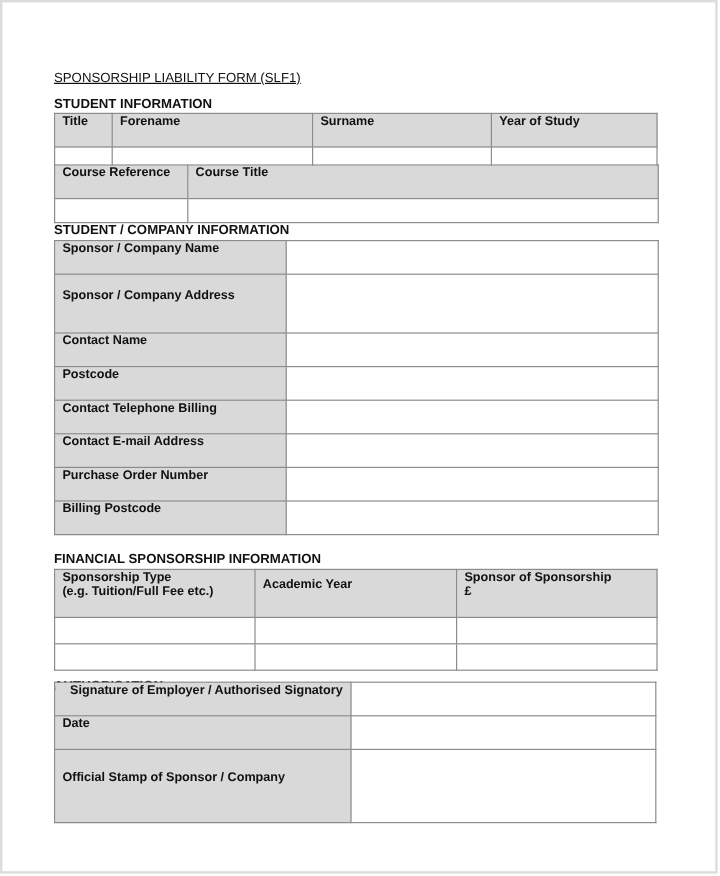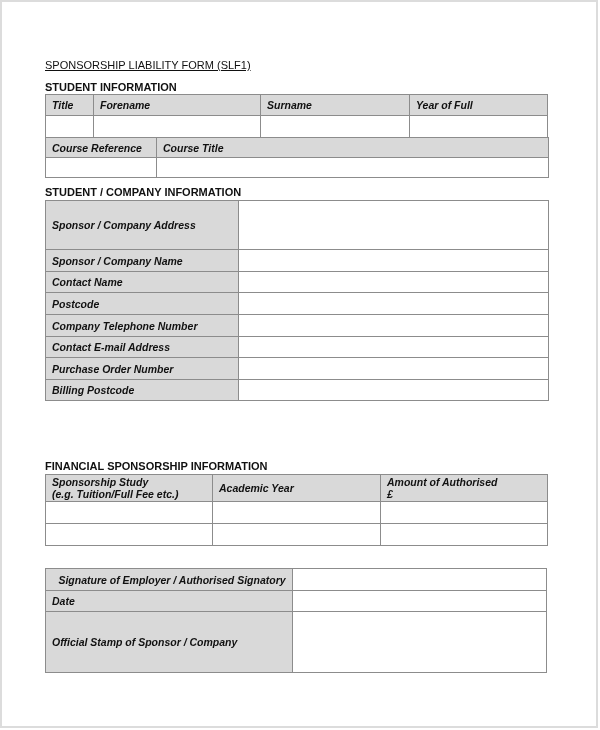--- a/index.html
+++ b/index.html
@@ -18,22 +18,22 @@
     text-decoration: underline; letter-spacing: 0px;
   }
   .section-heading {
     position: absolute; left: 45px; font-size: 11px; font-weight: bold;
   }
   table.form {
     position: absolute; border-collapse: collapse; table-layout: fixed;
     font-size: 10.5px; font-weight: bold;
   }
   table.form td {
-    border: 1px solid #8c8c8c; padding: 0 0 0 6px; vertical-align: middle;
-    box-sizing: border-box; line-height: 12px; font-style: italic;
+    border: 1px solid #8c8c8c; padding: 0 0 15px 6px; vertical-align: middle;
+    box-sizing: border-box; line-height: 12px;
   }
   td.lbl { background: #d9d9d9; }
   td.val { background: #ffffff; }
   td.top { vertical-align: top; padding-top: 2px; }
 </style>
 </head>
 <body>
 
 <div class="page-frame"></div>
 
@@ -46,21 +46,21 @@
       <col style="width:48px">
       <col style="width:167px">
       <col style="width:149px">
       <col style="width:138px">
     </colgroup>
   <tbody>
       <tr style="height:21px;">
     <td class="lbl">Title</td>
     <td class="lbl">Forename</td>
     <td class="lbl">Surname</td>
-    <td class="lbl">Year of Full</td>
+    <td class="lbl">Year of Study</td>
   </tr>
   <tr style="height:22px;">
     <td class="val"></td>
     <td class="val"></td>
     <td class="val"></td>
     <td class="val"></td>
   </tr>
 </tbody>
   </table>
 
@@ -82,38 +82,38 @@
   </table>
 
 <div class="section-heading" style="top:186px;">STUDENT / COMPANY INFORMATION</div>
 
 <table class="form" style="left:45px; top:200px; width:503px;">
   <colgroup>
       <col style="width:193px">
       <col style="width:310px">
     </colgroup>
   <tbody>
-      <tr style="height:49px;">
-    <td class="lbl">Sponsor / Company Address</td>
+      <tr style="height:22px;">
+    <td class="lbl">Sponsor / Company Name</td>
     <td class="val"></td>
   </tr>
-  <tr style="height:22px;">
-    <td class="lbl">Sponsor / Company Name</td>
+  <tr style="height:49px;">
+    <td class="lbl">Sponsor / Company Address</td>
     <td class="val"></td>
   </tr>
   <tr style="height:21px;">
     <td class="lbl">Contact Name</td>
     <td class="val"></td>
   </tr>
   <tr style="height:22px;">
     <td class="lbl">Postcode</td>
     <td class="val"></td>
   </tr>
   <tr style="height:22px;">
-    <td class="lbl">Company Telephone Number</td>
+    <td class="lbl">Contact Telephone Billing</td>
     <td class="val"></td>
   </tr>
   <tr style="height:21px;">
     <td class="lbl">Contact E-mail Address</td>
     <td class="val"></td>
   </tr>
   <tr style="height:22px;">
     <td class="lbl">Purchase Order Number</td>
     <td class="val"></td>
   </tr>
@@ -128,28 +128,28 @@
 
 <table class="form" style="left:45px; top:474px; width:502px;">
   <colgroup>
       <col style="width:167px">
       <col style="width:168px">
       <col style="width:167px">
     </colgroup>
   <tbody>
       <tr style="height:27px;">
     <td class="lbl top">
-      <div>Sponsorship Study</div>
+      <div>Sponsorship Type</div>
       <div>(e.g. Tuition/Full Fee etc.)</div>
     </td>
     <td class="lbl top">
       <div>Academic Year</div>
     </td>
     <td class="lbl top">
-      <div>Amount of Authorised</div>
+      <div>Sponsor of Sponsorship</div>
       <div>£</div>
     </td>
   </tr>
   <tr style="height:22px;">
     <td class="val"></td>
     <td class="val"></td>
     <td class="val"></td>
   </tr>
   <tr style="height:22px;">
     <td class="val"></td>

